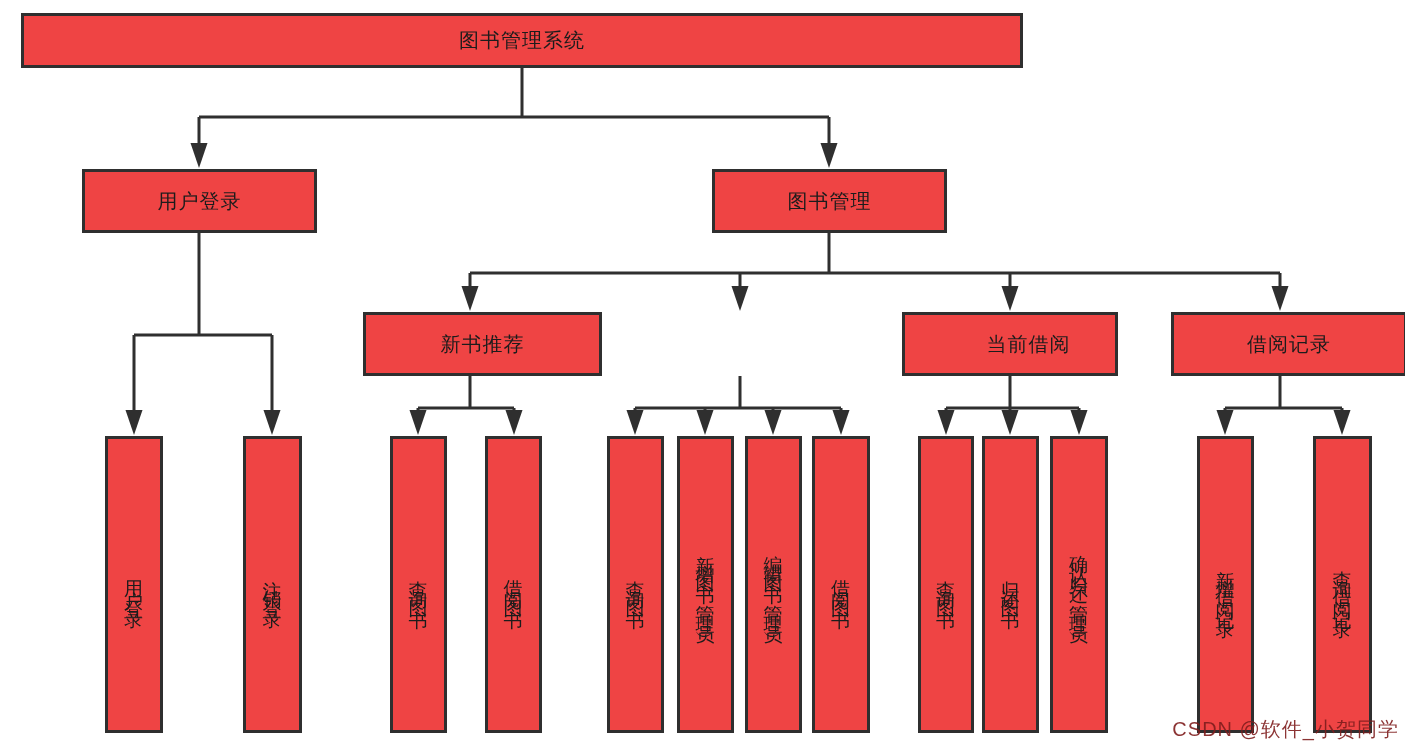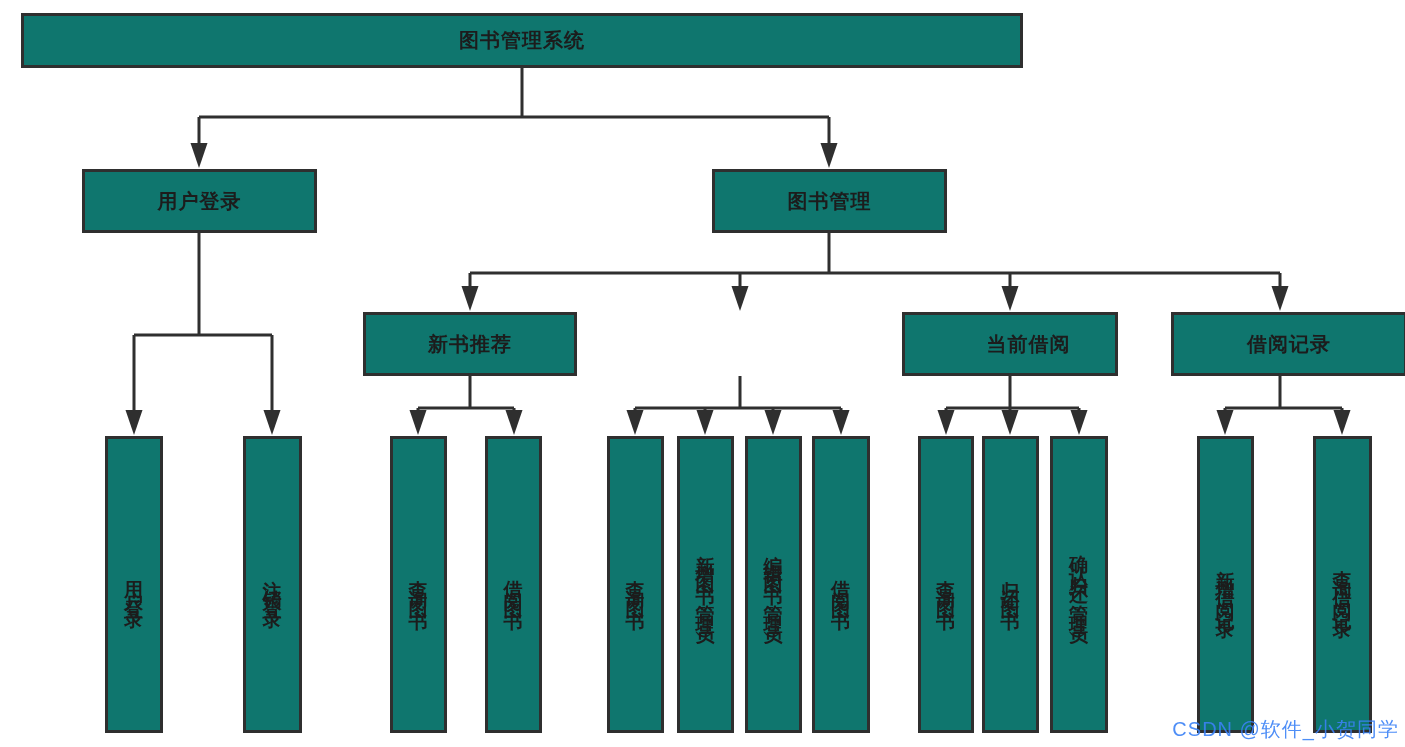--- a/index.html
+++ b/index.html
@@ -14,47 +14,46 @@
   .lines-svg {
     position: absolute;
     left: 0; top: 0;
     width: 1405px; height: 747px;
     z-index: 0;
   }
   .box {
     position: absolute;
     box-sizing: border-box;
     border: 3px solid #2f2f2f;
-    background: #0f766e;
+    background: #ef4444;
     display: flex;
     align-items: center;
     justify-content: center;
     z-index: 1;
     color: #1c1c1c;
-    font-weight: bold;
   }
   .hbox span {
     font-size: 20px;
     letter-spacing: 1px;
     white-space: nowrap;
   }
   .vbox span {
     writing-mode: vertical-rl;
     text-orientation: mixed;
     font-size: 19px;
     letter-spacing: 10px;
     line-height: 1;
     white-space: nowrap;
   }
   .watermark {
     position: absolute;
     right: 6px;
     bottom: 4px;
     font-size: 20px;
-    color: #3b82f6;
+    color: #7f1d1d;
     opacity: 0.9;
     z-index: 2;
     letter-spacing: 1px;
     white-space: nowrap;
   }
 </style>
 </head>
 <body>
 
 <div class="canvas">
@@ -110,21 +109,21 @@
     <span>图书管理系统</span>
   </div>
 
   <div class="box hbox" style="left:82px; top:169px; width:235px; height:64px;">
     <span>用户登录</span>
   </div>
   <div class="box hbox" style="left:712px; top:169px; width:235px; height:64px;text-align:center;">
     <span>图书管理</span>
   </div>
 
-  <div class="box hbox" style="left:363px; top:312px; width:214px; height:64px;">
+  <div class="box hbox" style="left:363px; top:312px; width:239px; height:64px;">
     <span>新书推荐</span>
   </div>
   <div class="box hbox" style="left:902px; top:312px; width:216px; height:64px;padding-left:37px;">
     <span>当前借阅</span>
   </div>
   <div class="box hbox" style="left:1171px; top:312px; width:236px; height:64px;">
     <span>借阅记录</span>
   </div>
 
   <div class="box vbox" style="left:105px; top:436px; width:58px; height:297px;">

